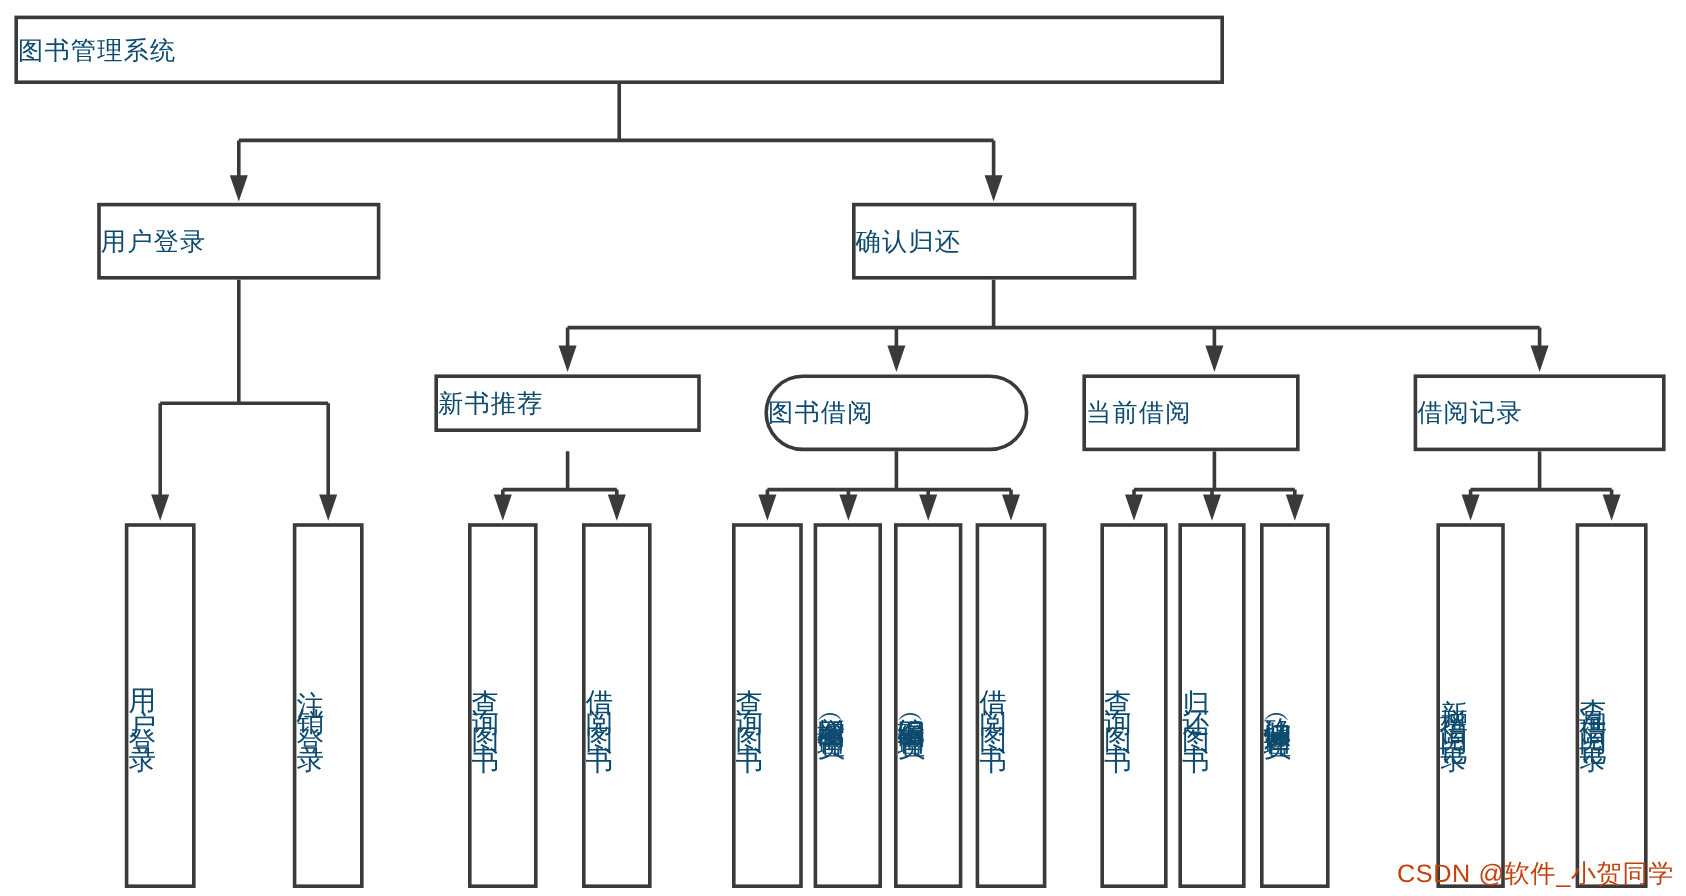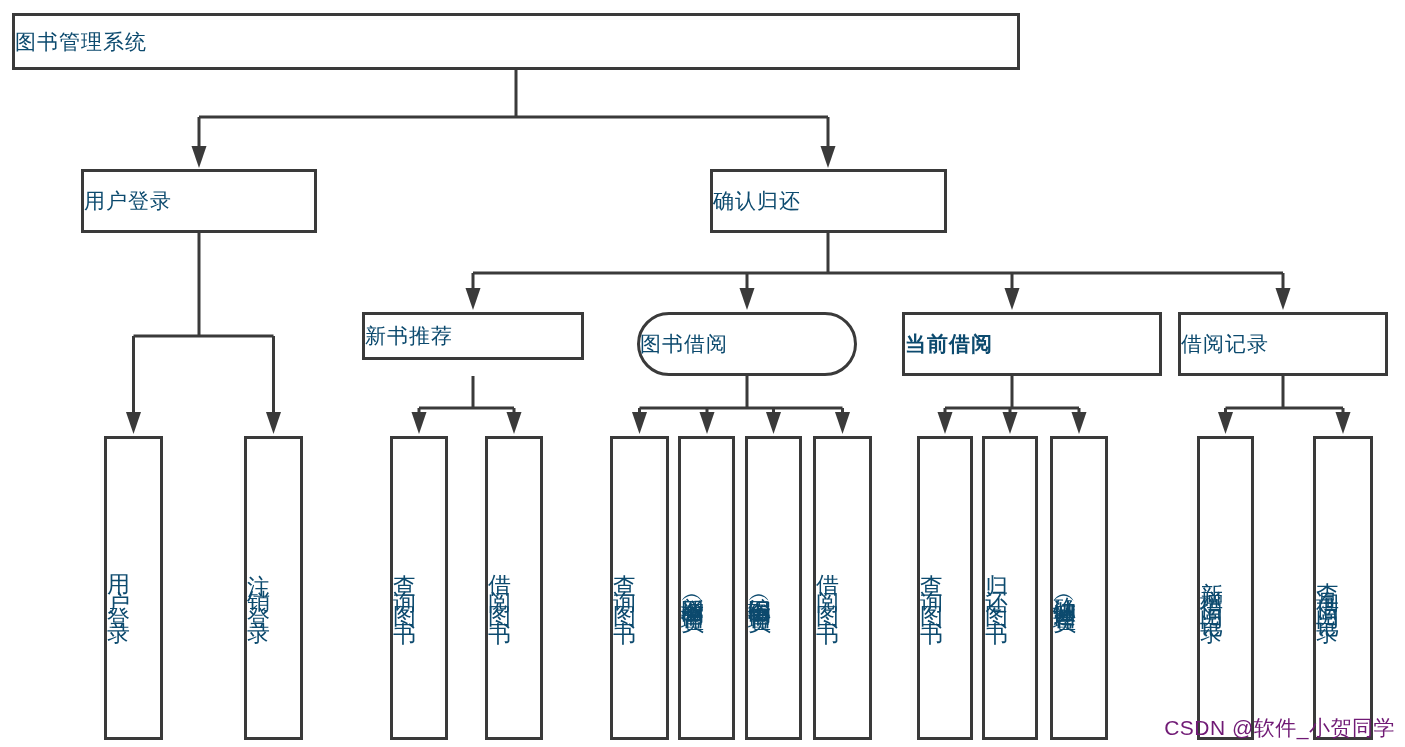--- a/index.html
+++ b/index.html
@@ -49,21 +49,21 @@
     white-space: nowrap;
   }
   .ls-short { letter-spacing: 16px; }
   .ls-med   { letter-spacing: 8px; }
   .ls-long  { letter-spacing: 2px; }
   .watermark {
     position: absolute;
     right: 10px;
     bottom: 5px;
     font-size: 21px;
-    color: #701a75;
+    color: #c2410c;
     letter-spacing: 0.5px;
     white-space: nowrap;
   }
   .wire { stroke: #3a3a3a; stroke-width: 3; fill: none; }
   .head { fill: #3a3a3a; stroke: none; }
 </style>
 </head>
 <body>
 
 <div id="canvas">
@@ -128,21 +128,21 @@
   <div class="node" style="left:710px; top:169px; width:237px; height:64px;">
     <span class="hlabel">确认归还</span>
   </div>
 
   <div class="node" style="left:362px; top:312px; width:222px; height:48px;">
     <span class="hlabel">新书推荐</span>
   </div>
   <div class="node" style="left:637px; top:312px; width:220px; height:64px;border-radius:32px;">
     <span class="hlabel">图书借阅</span>
   </div>
-  <div class="node" style="left:902px; top:312px; width:260px; height:64px;font-weight:bold;">
+  <div class="node" style="left:902px; top:312px; width:181px; height:64px;">
     <span class="hlabel">当前借阅</span>
   </div>
   <div class="node" style="left:1178px; top:312px; width:210px; height:64px;">
     <span class="hlabel">借阅记录</span>
   </div>
 
   <div class="node leaf" style="left:104px; width:59px;">
     <span class="vtext ls-short">用户登录</span>
   </div>
   <div class="node leaf" style="left:244px; width:59px;">

